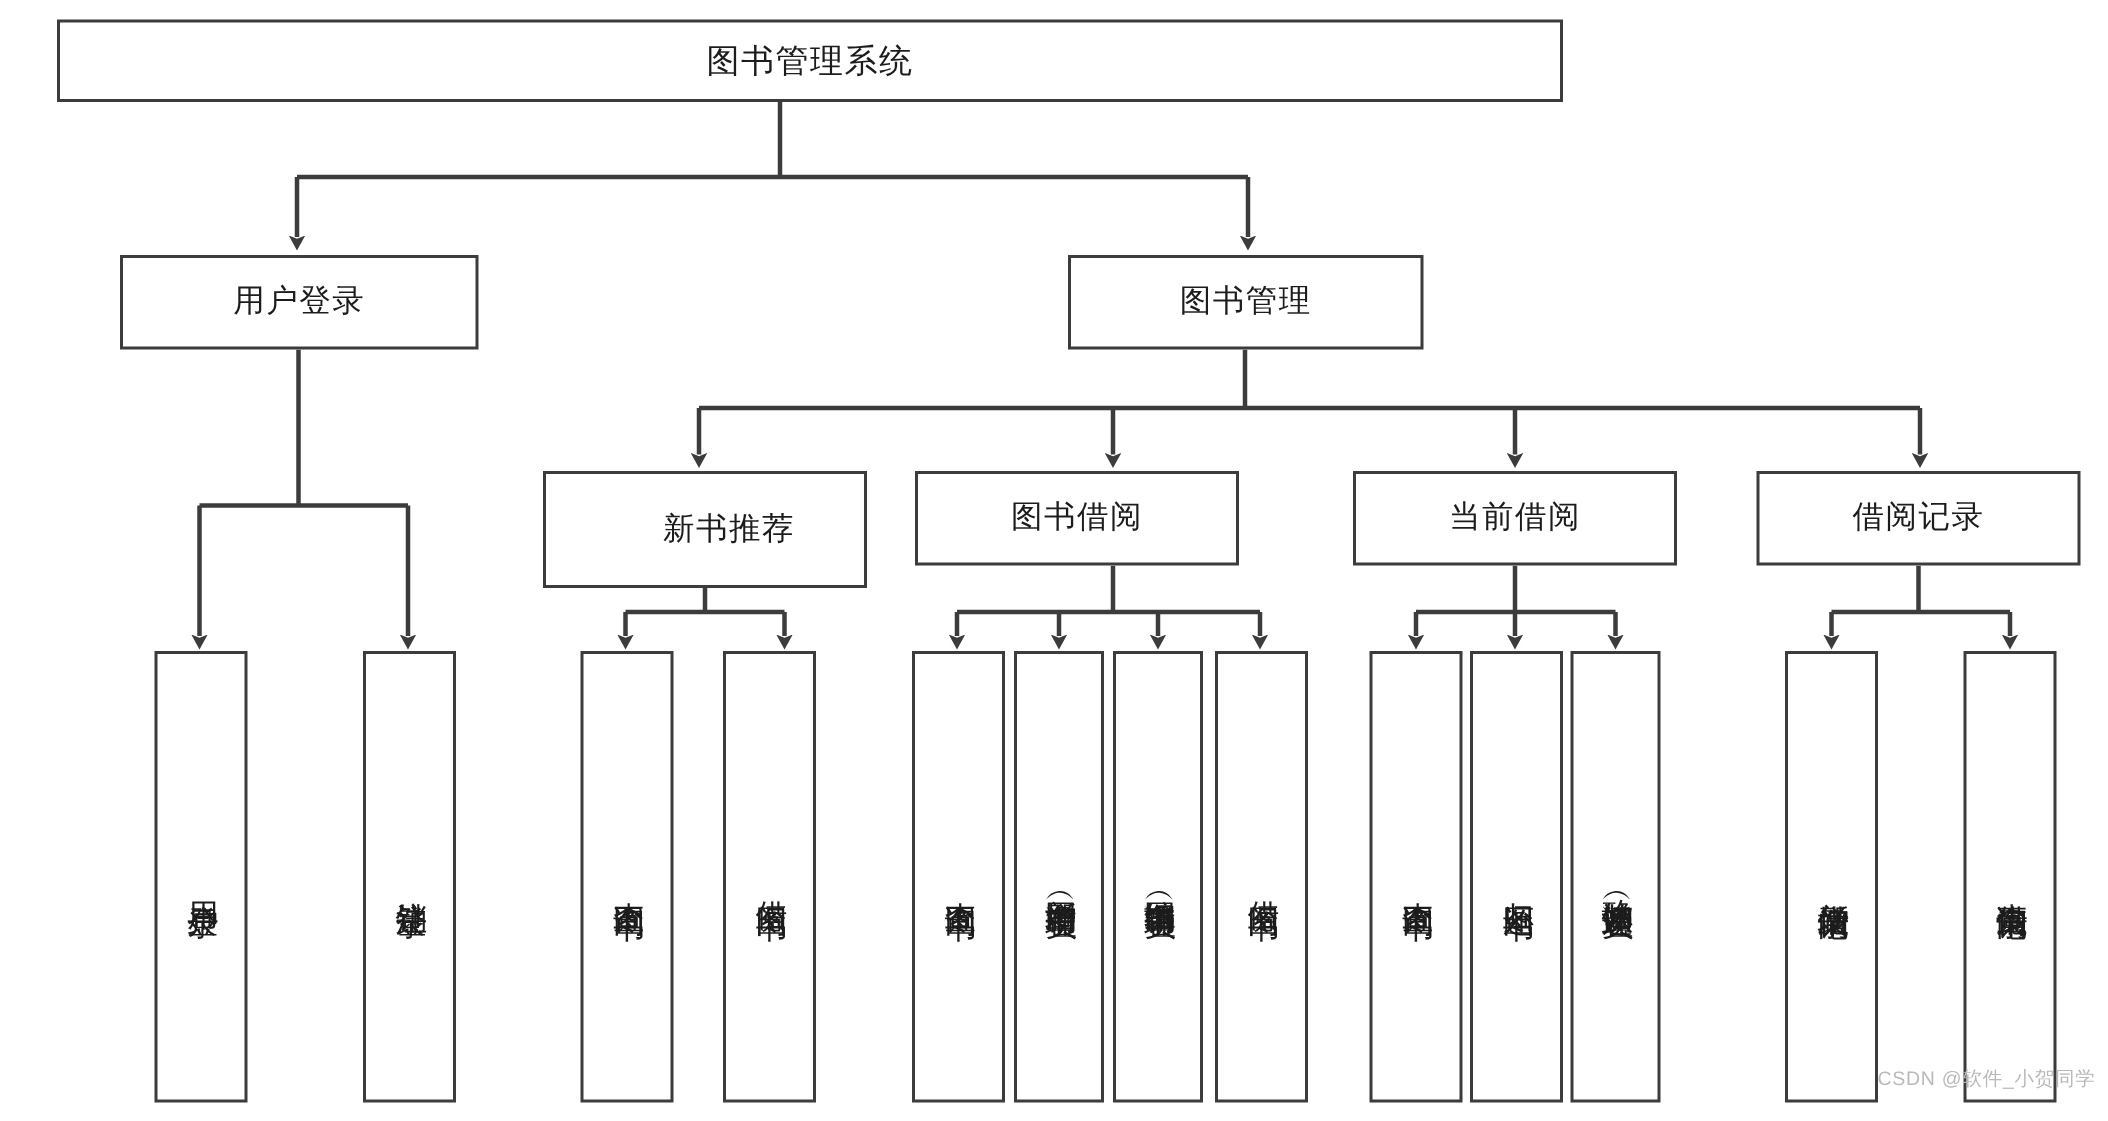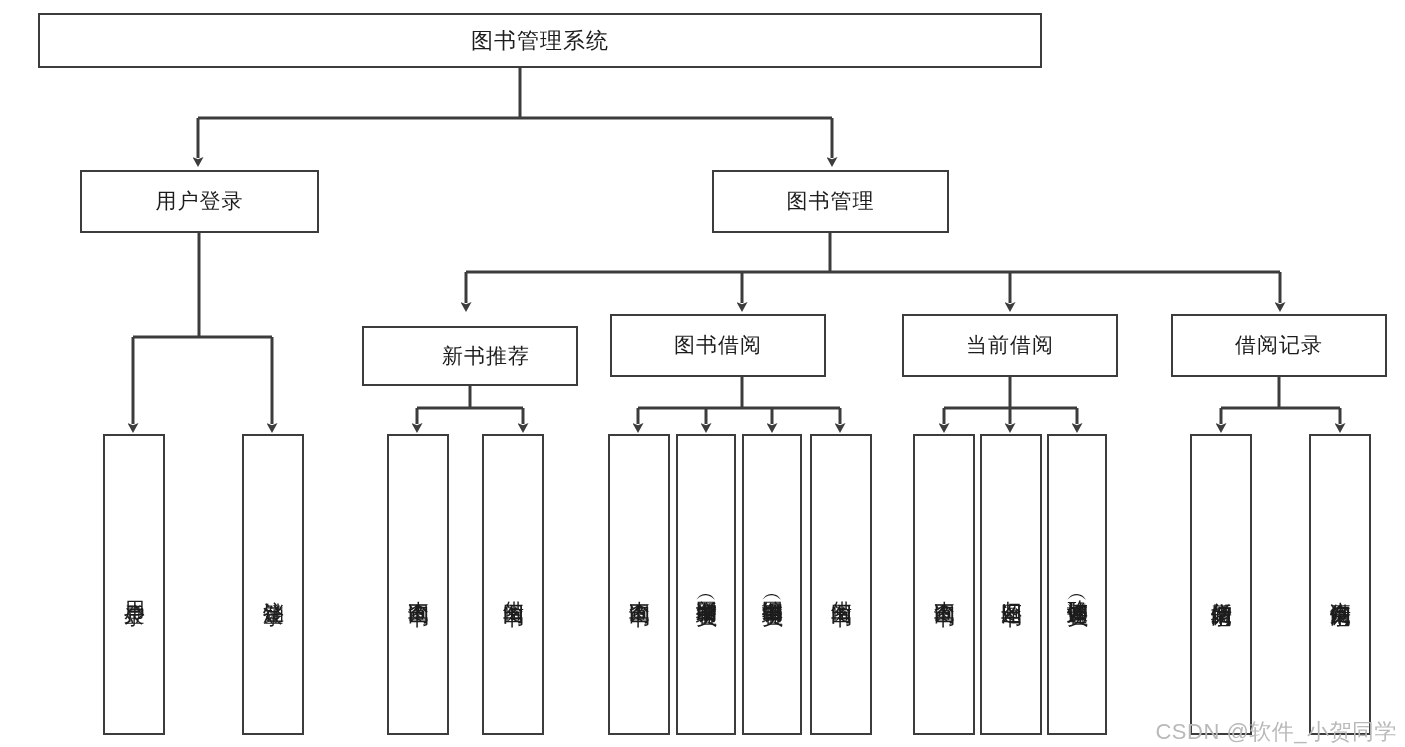--- a/index.html
+++ b/index.html
@@ -54,22 +54,22 @@
     font-size:21px;
     line-height:1.18;
     letter-spacing:2px;
     color:#1c1c1c;
     white-space:nowrap;
   }
   .leaf.tall .lbl{letter-spacing:1px;}
   #watermark{
     position:absolute;
     right:8px;
-    bottom:0;
-    font-size:22px;
+    bottom:19px;
+    font-size:13px;
     color:#b9b9b9;
     letter-spacing:.5px;
     white-space:nowrap;
     user-select:none;
   }
 </style>
 </head>
 <body>
 
 <div id="canvas">
@@ -128,21 +128,21 @@
     <span class="lbl">图书管理系统</span>
   </div>
 
   <div class="node" style="left:80px;top:170px;width:239px;height:63px;">
     <span class="lbl">用户登录</span>
   </div>
   <div class="node" style="left:712px;top:170px;width:237px;height:63px;">
     <span class="lbl">图书管理</span>
   </div>
 
-  <div class="node" style="left:362px;top:326px;width:216px;height:60px;padding-left:32px;">
+  <div class="node" style="left:362px;top:314px;width:216px;height:78px;padding-left:32px;">
     <span class="lbl">新书推荐</span>
   </div>
   <div class="node" style="left:610px;top:314px;width:216px;height:63px;">
     <span class="lbl">图书借阅</span>
   </div>
   <div class="node" style="left:1171px;top:314px;width:216px;height:63px;">
     <span class="lbl">借阅记录</span>
   </div>
   <div class="node" style="left:902px;top:314px;width:216px;height:63px;">
     <span class="lbl">当前借阅</span>

